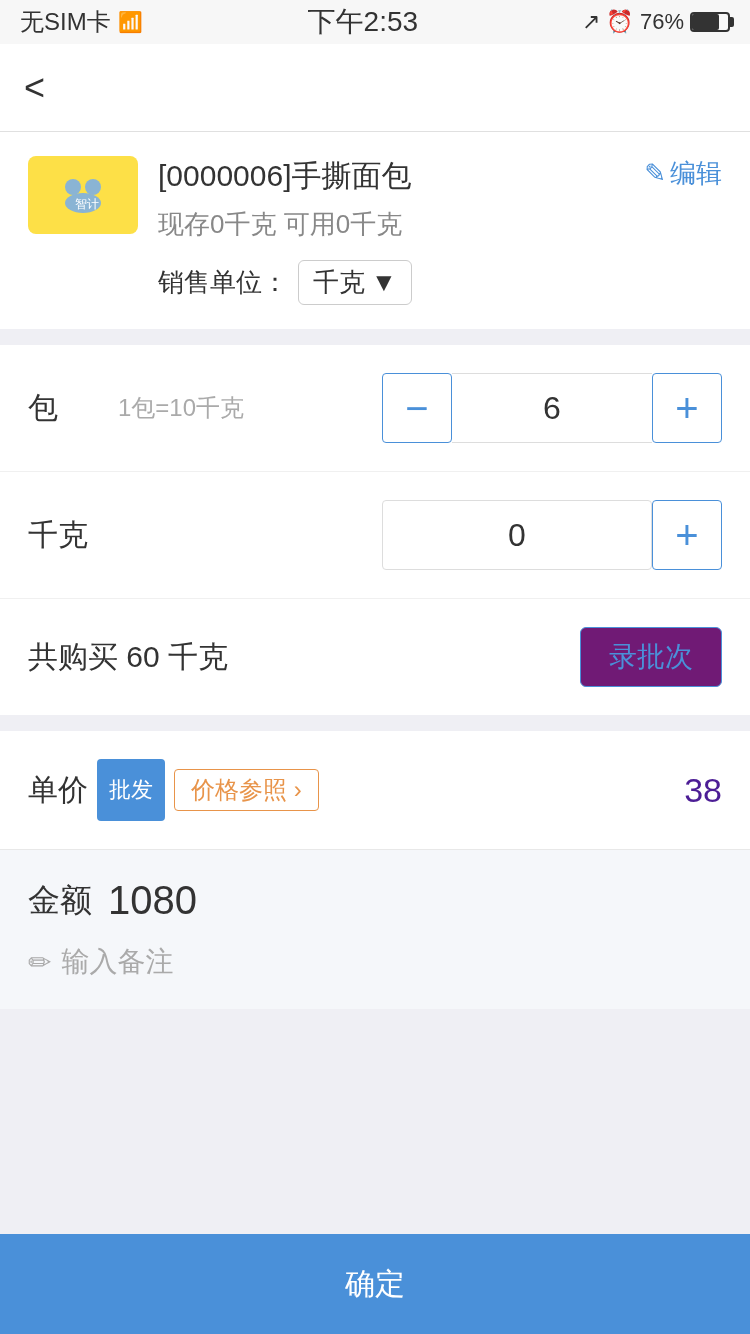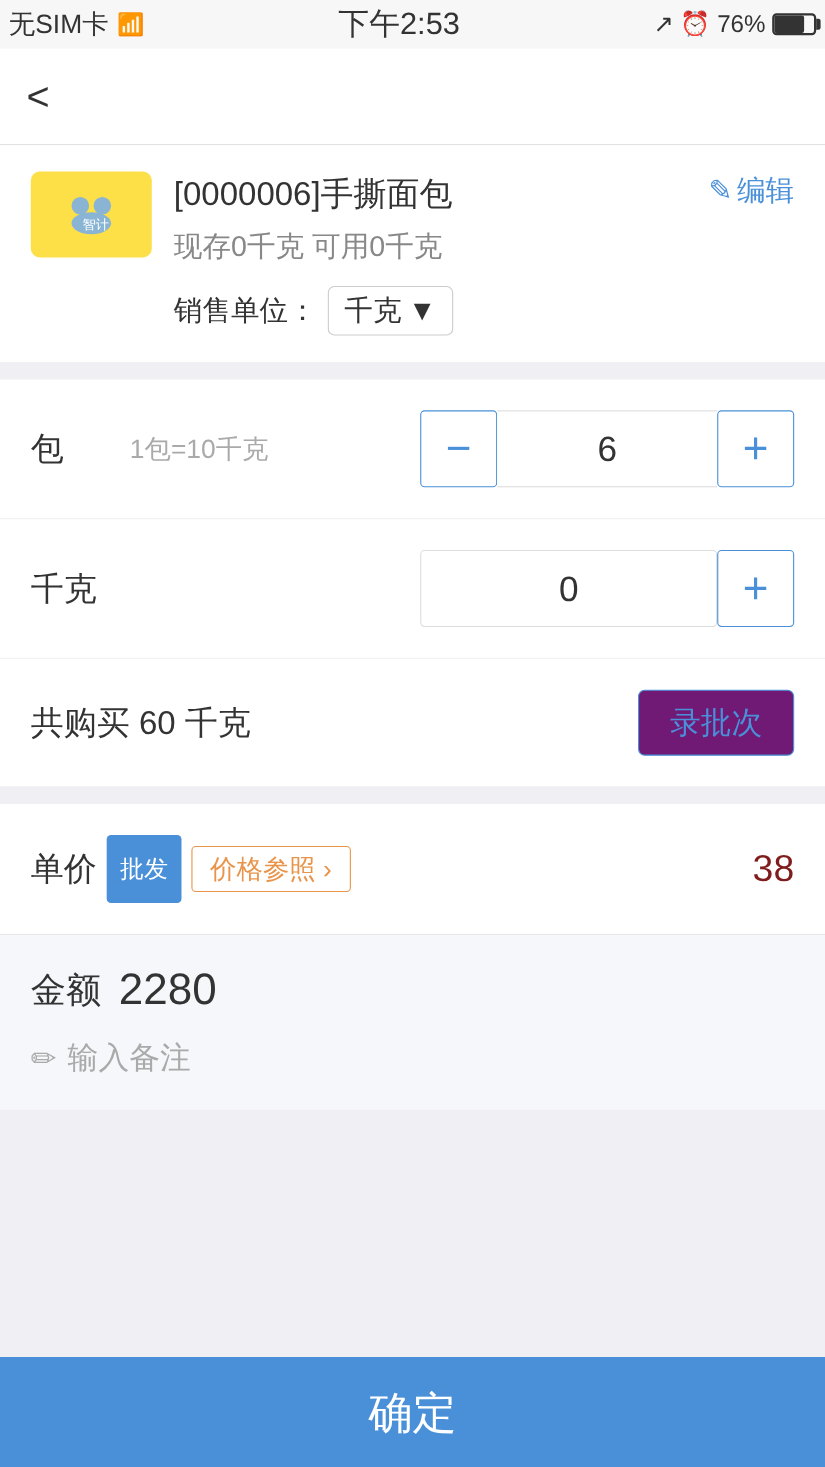--- a/index.html
+++ b/index.html
@@ -14,21 +14,21 @@
     }
 
     
     .status-bar {
       width: 750px;
       height: 44px;
       background: #f7f7f7;
       display: flex;
       align-items: center;
       justify-content: space-between;
-      padding: 0 8px;
+      padding: 0 20px;
       font-size: 24px;
       color: #333;
     }
     .status-left { display: flex; align-items: center; gap: 8px; }
     .status-center { font-size: 28px; font-weight: 500; }
     .status-right { display: flex; align-items: center; gap: 6px; font-size: 22px; }
     .wifi-icon { font-size: 20px; }
     .battery-bar {
       width: 40px; height: 20px; border: 2px solid #333; border-radius: 4px; position: relative;
     }
@@ -245,21 +245,21 @@
       font-size: 24px;
       background: #fff;
       display: flex;
       align-items: center;
       gap: 4px;
       cursor: pointer;
     }
     .price-value {
       margin-left: auto;
       font-size: 34px;
-      color: #7f1d1d;
+      color: #4c1d95;
       font-weight: 400;
     }
 
     
     .amount-section {
       background: #f5f7fa;
       padding: 28px;
       border-top: 1px solid #e8e8e8;
     }
     .amount-row {
@@ -287,21 +287,21 @@
 
     
     .confirm-btn {
       position: fixed;
       bottom: 0;
       left: 0;
       width: 750px;
       height: 100px;
       background: #4a90d9;
       color: #fff;
-      font-size: 40px;
+      font-size: 30px;
       display: flex;
       align-items: center;
       justify-content: center;
       cursor: pointer;
       border: none;
     }
   </style>
 </head>
 <body>
 
@@ -387,21 +387,21 @@
     <span class="price-label">单价</span>
     <span class="price-tag">批发</span>
     <button class="price-ref-btn">价格参照 ›</button>
     <span class="price-value">38</span>
   </div>
 </div>
 
 <div class="amount-section">
   <div class="amount-row">
     <span class="amount-label">金额</span>
-    <span class="amount-value">2280</span>
+    <span class="amount-value">1080</span>
   </div>
   <div class="note-row">
     <span class="note-icon">✏</span>
     <span class="note-text">输入备注</span>
   </div>
 </div>
 
 <div class="bottom-space"></div>
 
 <button class="confirm-btn">确定</button>

